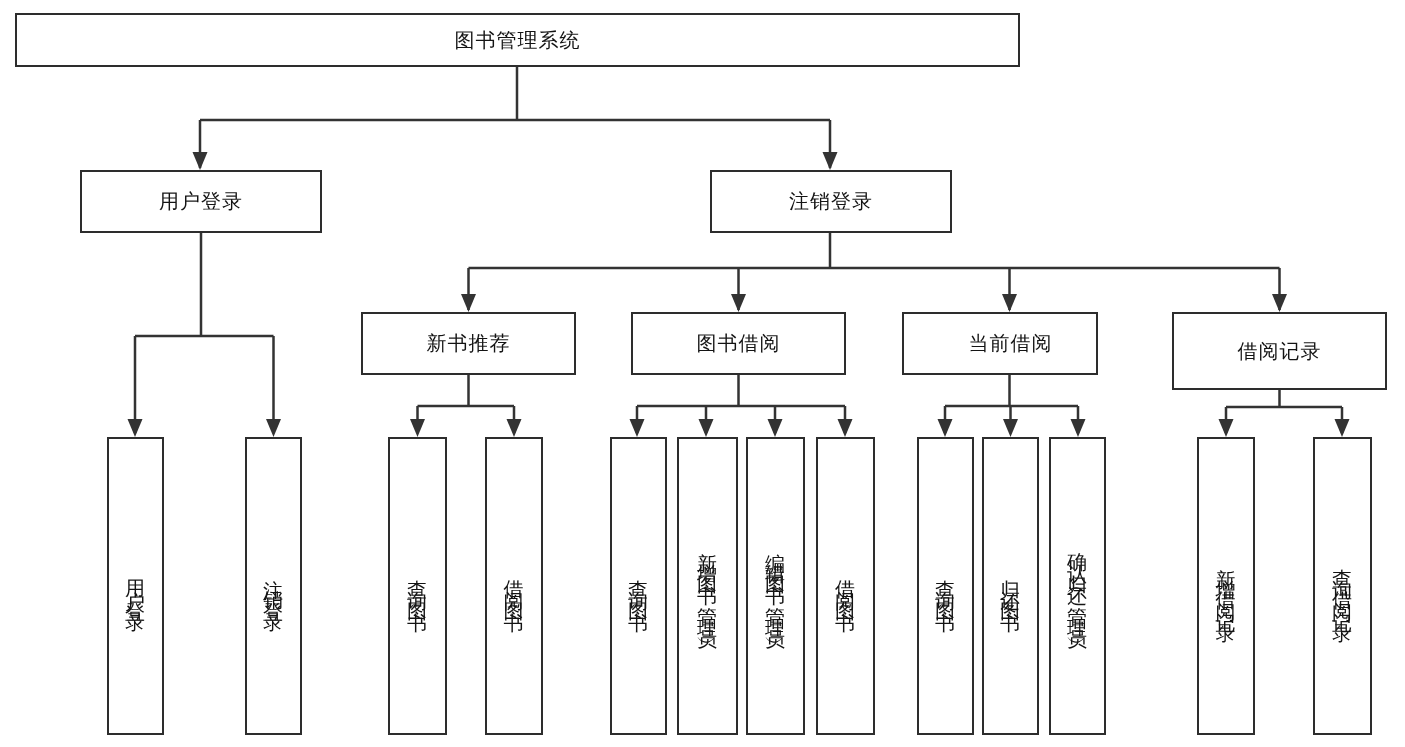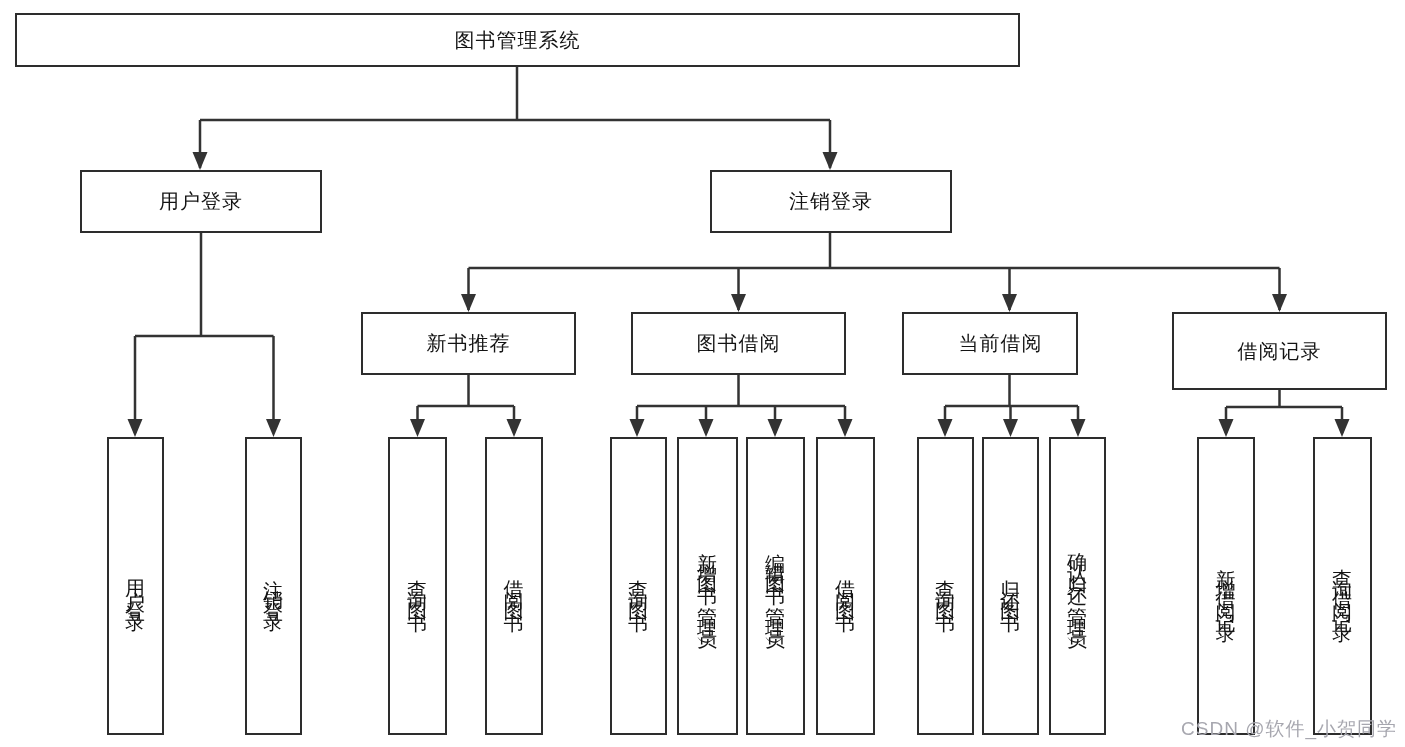--- a/index.html
+++ b/index.html
@@ -59,21 +59,21 @@
     </g>
   </svg>
 
   <div class="node hbox" style="left:15px;top:13px;width:1005px;height:54px;">图书管理系统</div>
 
   <div class="node hbox" style="left:80px;top:170px;width:242px;height:63px;">用户登录</div>
   <div class="node hbox" style="left:710px;top:170px;width:242px;height:63px;">注销登录</div>
 
   <div class="node hbox" style="left:631px;top:312px;width:215px;height:63px;">图书借阅</div>
   <div class="node hbox" style="left:361px;top:312px;width:215px;height:63px;">新书推荐</div>
-  <div class="node hbox" style="left:902px;top:312px;width:176px;height:63px;padding-left:21px;">当前借阅</div>
+  <div class="node hbox" style="left:902px;top:312px;width:196px;height:63px;padding-left:21px;">当前借阅</div>
   <div class="node hbox" style="left:1172px;top:312px;width:215px;height:78px;">借阅记录</div>
 
   <div class="node vbox" style="left:107px;top:437px;width:57px;height:298px;">
     <span class="vtext">用户登录</span>
   </div>
   <div class="node vbox" style="left:245px;top:437px;width:57px;height:298px;">
     <span class="vtext">注销登录</span>
   </div>
 
   <div class="node vbox" style="left:388px;top:437px;width:59px;height:298px;">
@@ -106,15 +106,14 @@
     <span class="vtext">确认归还（管理员）</span>
   </div>
 
   <div class="node vbox" style="left:1197px;top:437px;width:58px;height:298px;">
     <span class="vtext">新增借阅记录</span>
   </div>
   <div class="node vbox" style="left:1313px;top:437px;width:59px;height:298px;">
     <span class="vtext">查询借阅记录</span>
   </div>
 
-  <div class="watermark">CSDN @软件_小贺同学</div>
 
 </div>
 
 </body></html>

